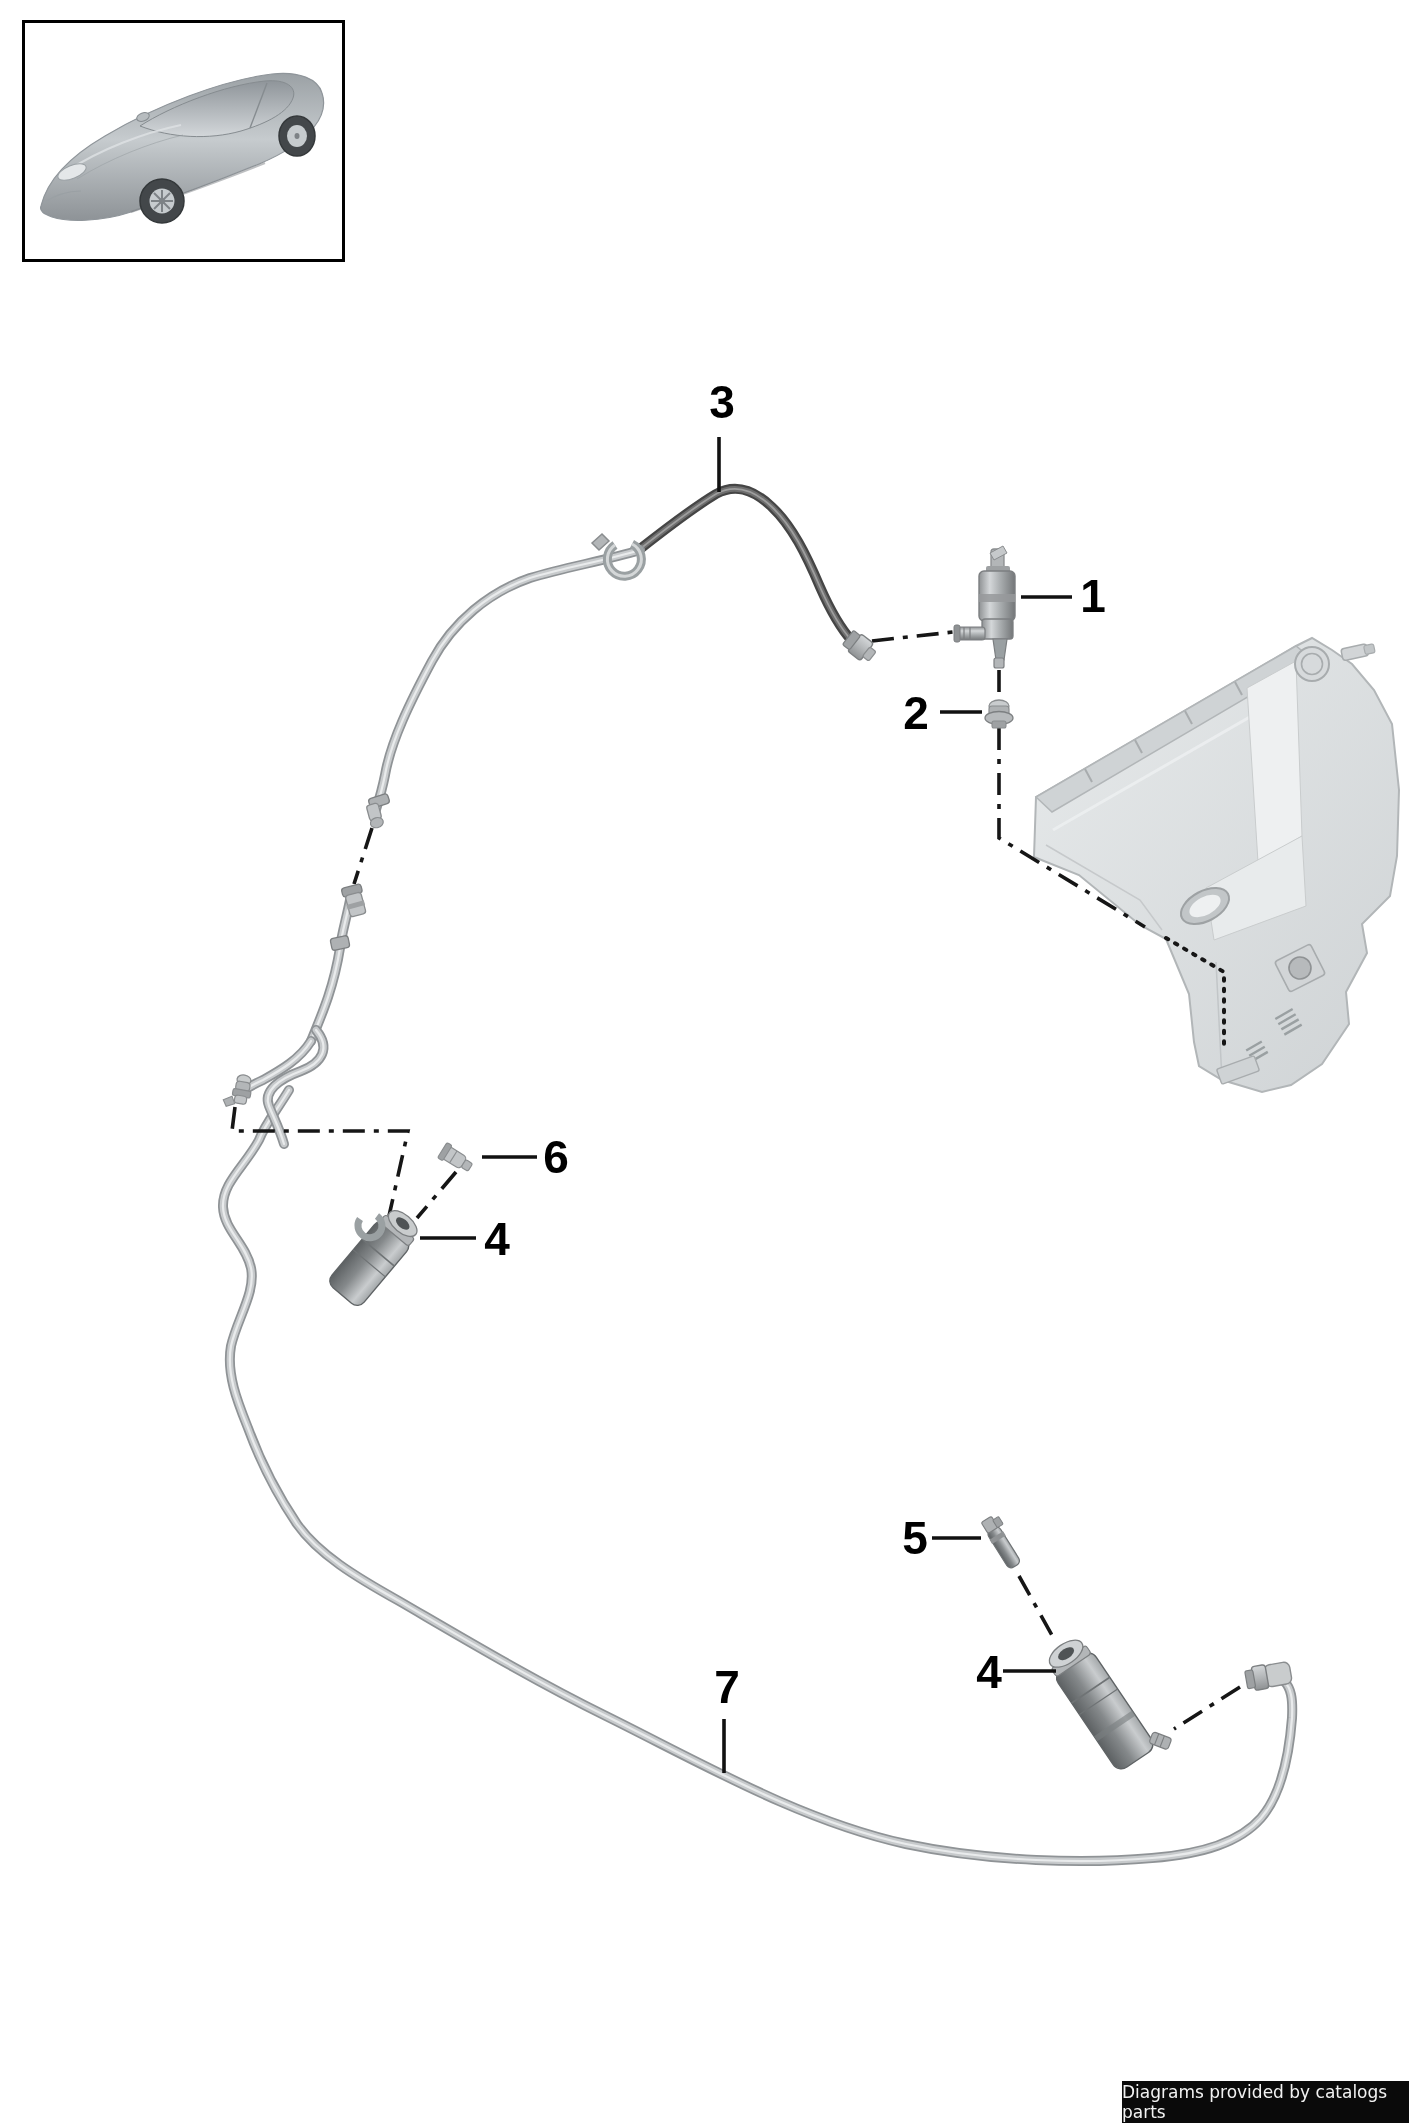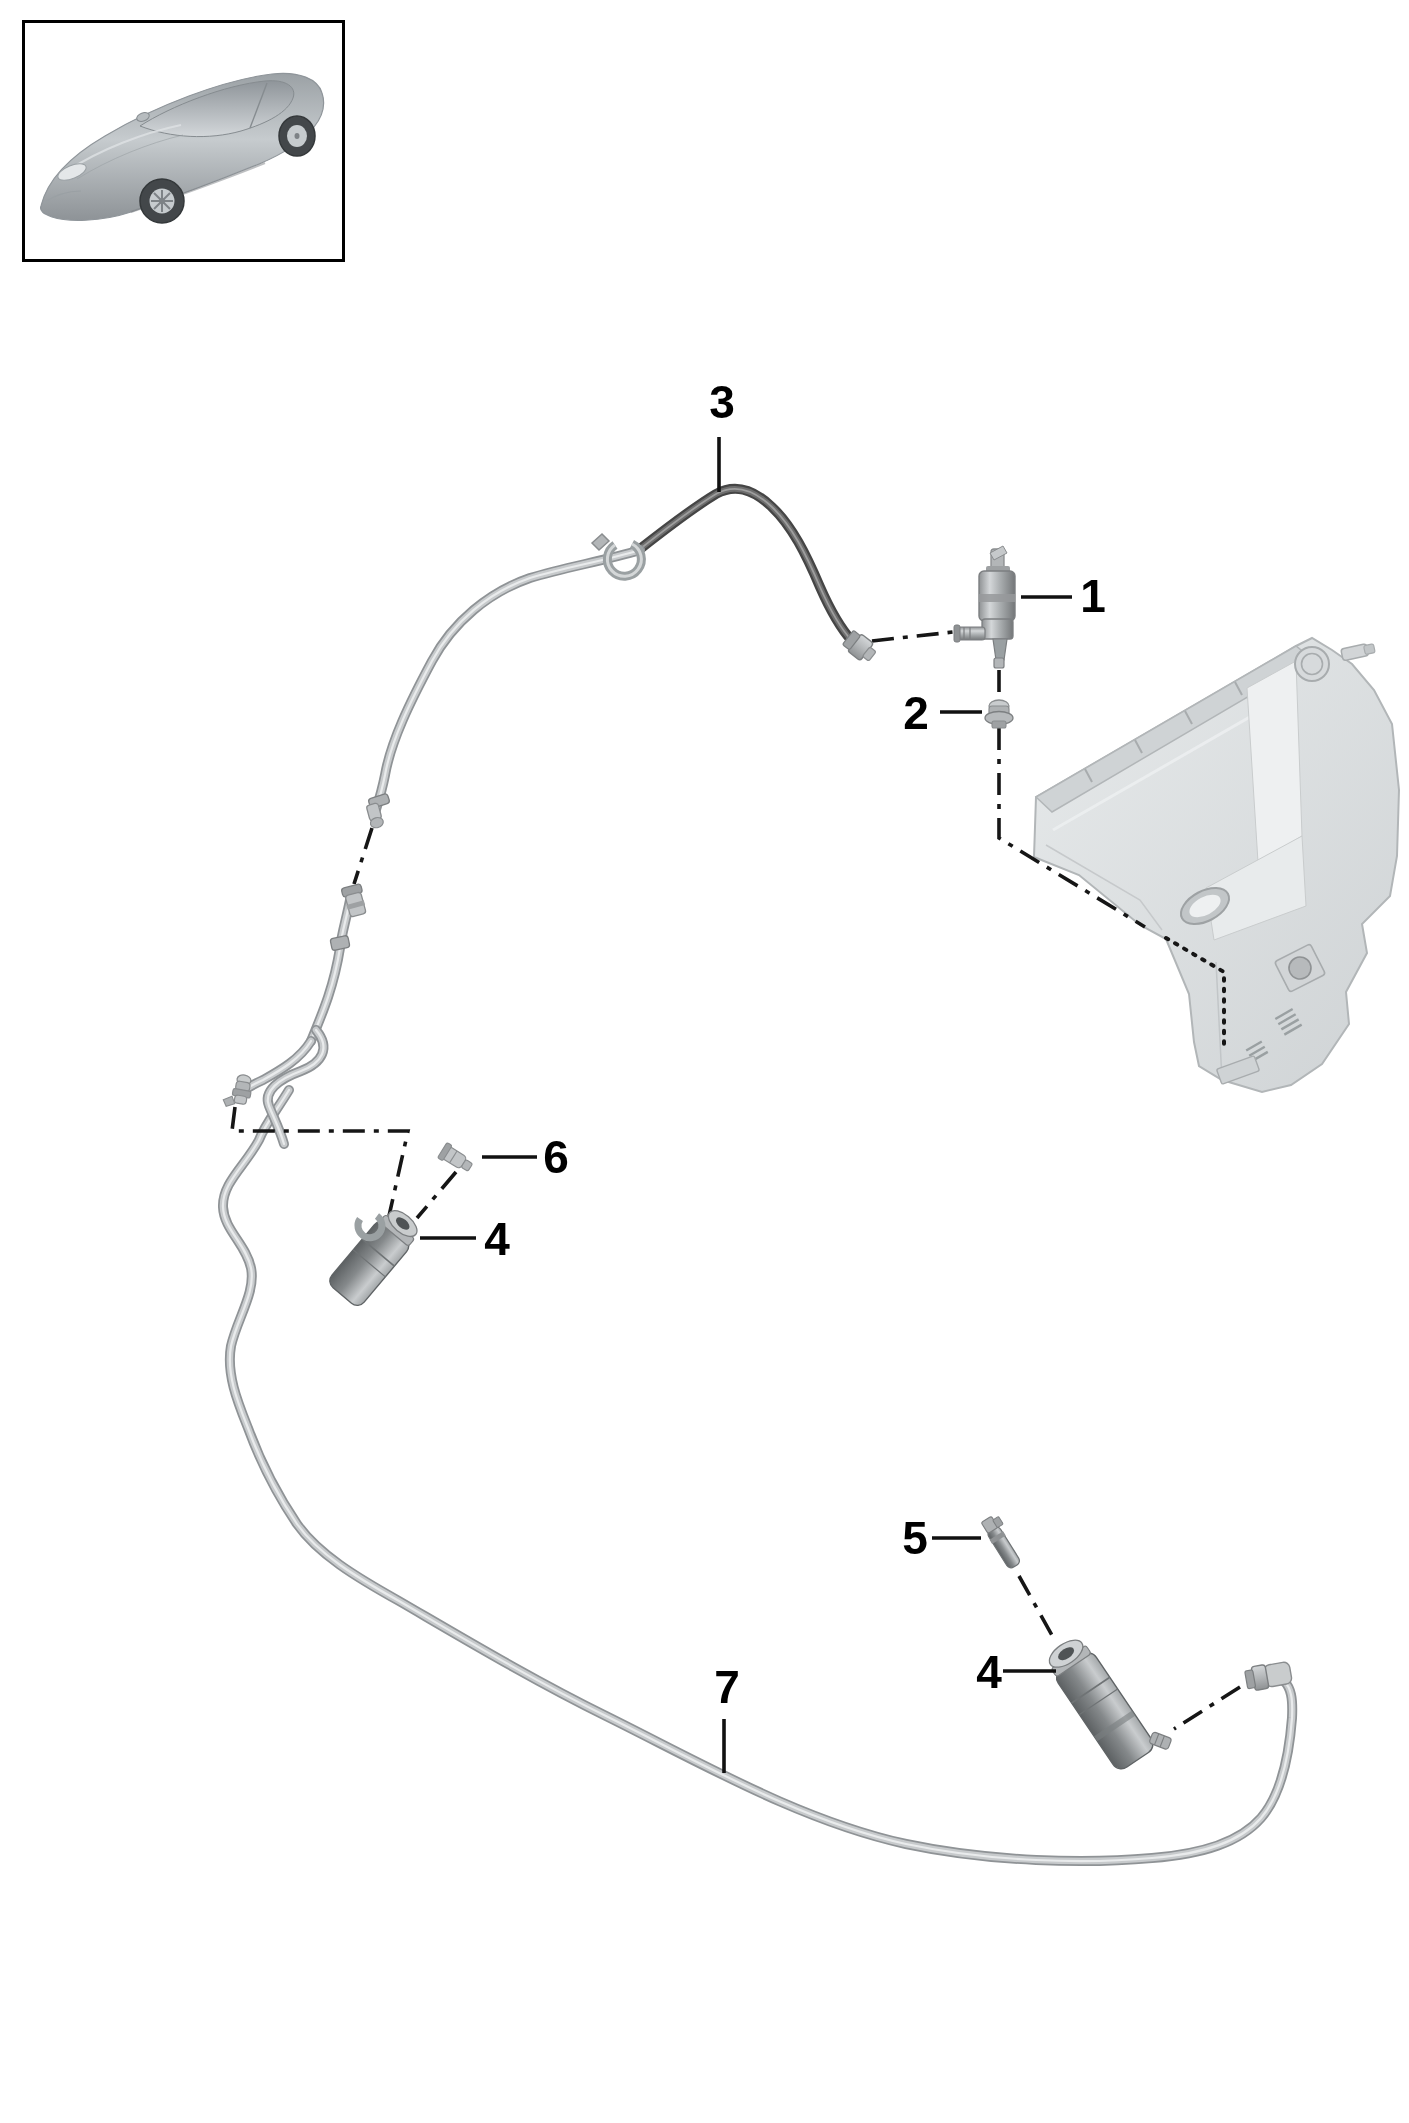--- a/index.html
+++ b/index.html
@@ -324,14 +324,17 @@
 
 <div class="callout" style="left:722px;top:402px">3</div>
 <div class="callout" style="left:1093px;top:596px">1</div>
 <div class="callout" style="left:916px;top:713px">2</div>
 <div class="callout" style="left:556px;top:1157px">6</div>
 <div class="callout" style="left:497px;top:1239px">4</div>
 <div class="callout" style="left:915px;top:1538px">5</div>
 <div class="callout" style="left:989px;top:1672px">4</div>
 <div class="callout" style="left:727px;top:1687px">7</div>
 
-
+<div class="footer">
+  <span>Diagrams provided by catalogs parts</span>
 </div>
 
+</div>
+
 </body></html>

